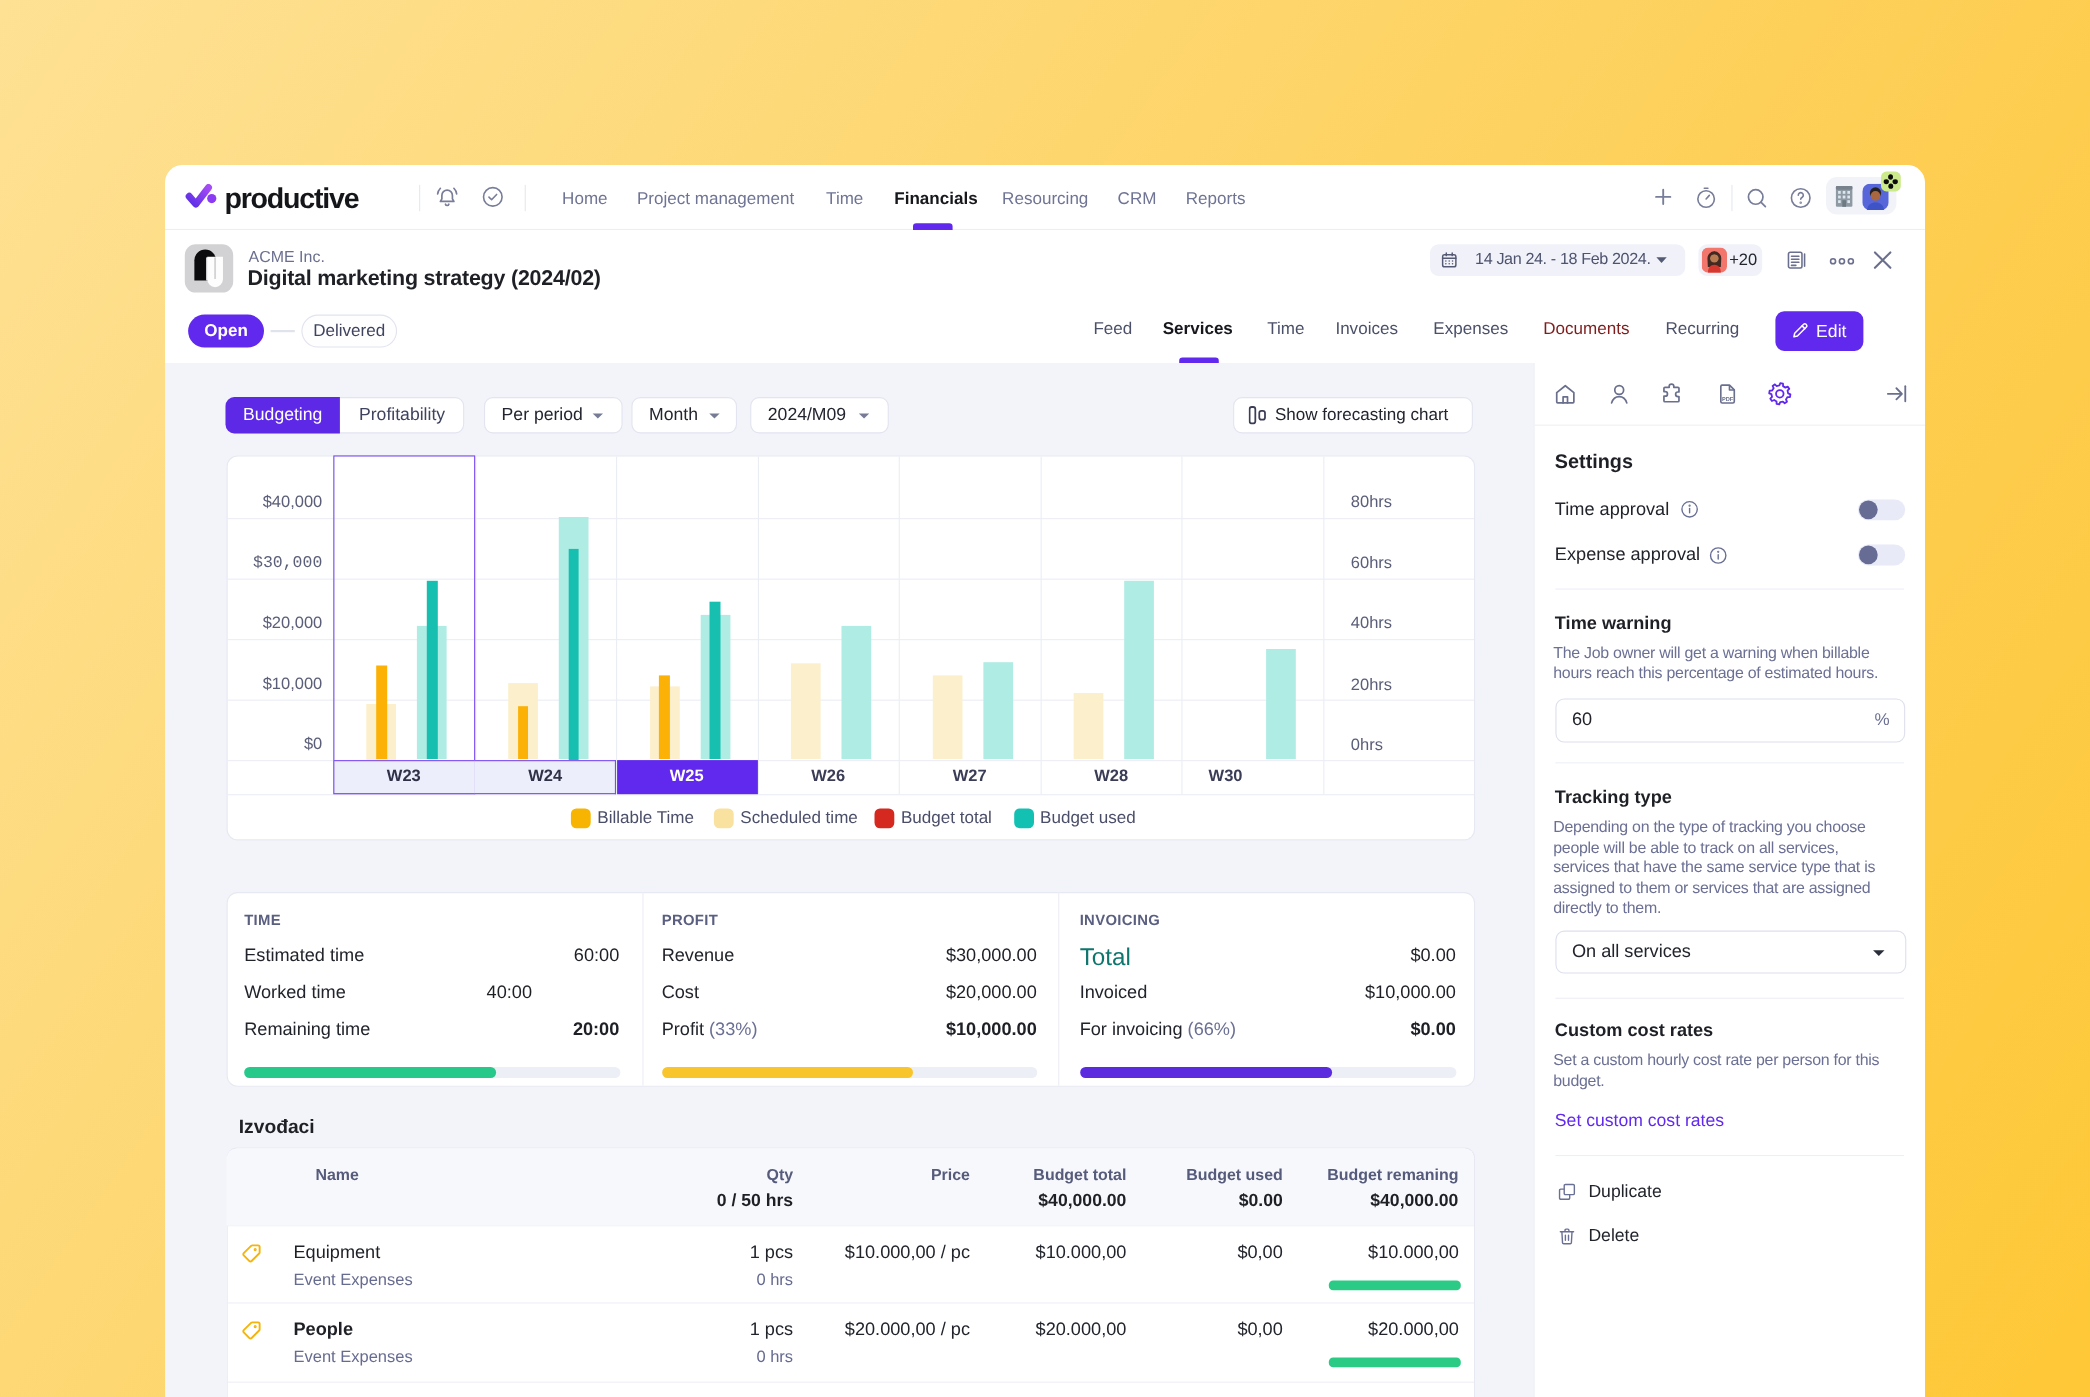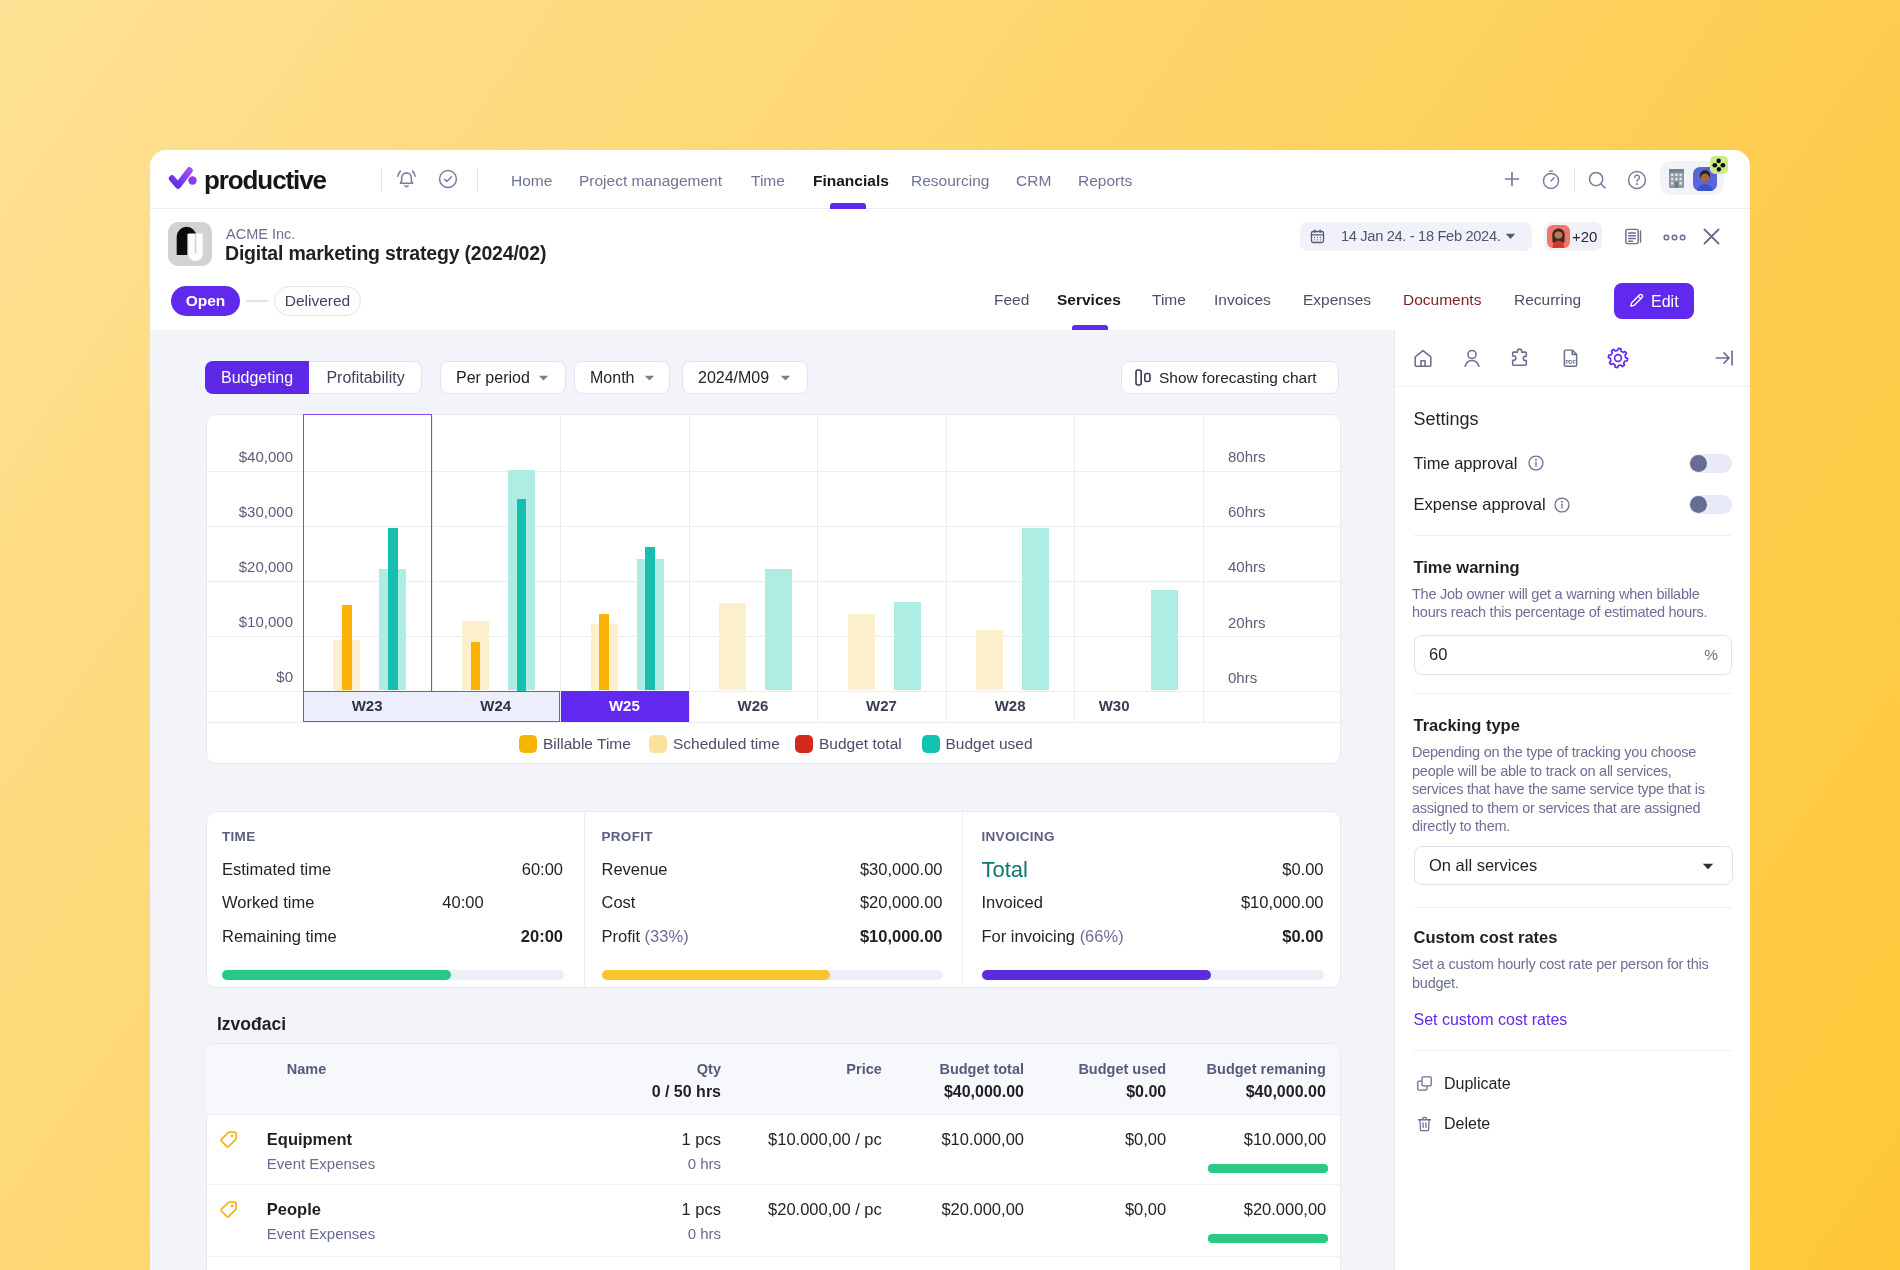--- a/index.html
+++ b/index.html
@@ -209,21 +209,21 @@
 <div class="a" style="left:206.5px; top:721.5px; width:1133px; height:1px; background:#EBEDF5;"></div>
 <div class="a" style="left:302.8px; top:414.5px; width:1px; height:307px; background:#EBEDF5;"></div>
 <div class="a" style="left:431.5px; top:414.5px; width:1px; height:307px; background:#EBEDF5;"></div>
 <div class="a" style="left:560px; top:414.5px; width:1px; height:307px; background:#EBEDF5;"></div>
 <div class="a" style="left:688.5px; top:414.5px; width:1px; height:307px; background:#EBEDF5;"></div>
 <div class="a" style="left:817px; top:414.5px; width:1px; height:307px; background:#EBEDF5;"></div>
 <div class="a" style="left:945.5px; top:414.5px; width:1px; height:307px; background:#EBEDF5;"></div>
 <div class="a" style="left:1074px; top:414.5px; width:1px; height:307px; background:#EBEDF5;"></div>
 <div class="a" style="left:1202.5px; top:414.5px; width:1px; height:307px; background:#EBEDF5;"></div>
 <div class="a t" style="left:193px; top:447px; width:100px; text-align:right; line-height:20px; font-size:15px; color:#5A5E78;">$40,000</div>
-<div class="a t" style="left:193px; top:502px; width:100px; text-align:right; line-height:20px; font-size:15px; color:#5A5E78;">$30,000</div>
+<div class="a t" style="left:193px; top:502px; width:100px; text-align:right; line-height:20px; font-size:15px; color:#5A5E78;font-family:Liberation Mono, monospace;">$30,000</div>
 <div class="a t" style="left:193px; top:557px; width:100px; text-align:right; line-height:20px; font-size:15px; color:#5A5E78;">$20,000</div>
 <div class="a t" style="left:193px; top:612px; width:100px; text-align:right; line-height:20px; font-size:15px; color:#5A5E78;">$10,000</div>
 <div class="a t" style="left:193px; top:667px; width:100px; text-align:right; line-height:20px; font-size:15px; color:#5A5E78;">$0</div>
 <div class="t" style="left:1228px; top:446.5px; line-height:20px; font-size:15px; color:#5A5E78;">80hrs</div>
 <div class="t" style="left:1228px; top:501.5px; line-height:20px; font-size:15px; color:#5A5E78;">60hrs</div>
 <div class="t" style="left:1228px; top:557px; line-height:20px; font-size:15px; color:#5A5E78;">40hrs</div>
 <div class="t" style="left:1228px; top:612.5px; line-height:20px; font-size:15px; color:#5A5E78;">20hrs</div>
 <div class="t" style="left:1228px; top:668px; line-height:20px; font-size:15px; color:#5A5E78;">0hrs</div>
 <div class="a" style="left:333.3px; top:639.5px; width:27px; height:51.0px; background:#FCEFCB;"></div>
 <div class="a" style="left:342.1px; top:605.3px; width:9.5px; height:85.2px; background:#FBB106;"></div>
@@ -304,21 +304,21 @@
 <div class="a t" style="left:986.2px; top:1058.5px; width:180px; text-align:right; line-height:20px; font-size:14.5px; font-weight:600; color:#565B7C;">Budget used</div>
 <div class="a t" style="left:1145.8px; top:1058.5px; width:180px; text-align:right; line-height:20px; font-size:14.5px; font-weight:600; color:#565B7C;">Budget remaning</div>
 <div class="a t" style="left:541px; top:1081px; width:180px; text-align:right; line-height:21px; font-size:16px; font-weight:700; color:#1E2026;">0 / 50 hrs</div>
 <div class="a t" style="left:844px; top:1081px; width:180px; text-align:right; line-height:21px; font-size:16px; font-weight:700; color:#1E2026;">$40,000.00</div>
 <div class="a t" style="left:986.2px; top:1081px; width:180px; text-align:right; line-height:21px; font-size:16px; font-weight:700; color:#1E2026;">$0.00</div>
 <div class="a t" style="left:1145.8px; top:1081px; width:180px; text-align:right; line-height:21px; font-size:16px; font-weight:700; color:#1E2026;">$40,000.00</div>
 <svg class="a" style="left:218px; top:1129.0px;" width="21" height="21" viewBox="0 0 24 24" fill="none" stroke="#F5B40B" stroke-width="2" stroke-linecap="round" stroke-linejoin="round">
 <path d="M13.2 3.6H19a1.6 1.6 0 0 1 1.6 1.6V11a1.6 1.6 0 0 1-.5 1.1l-7.8 7.8a1.6 1.6 0 0 1-2.3 0L4.1 14a1.6 1.6 0 0 1 0-2.3L12 3.9a1.6 1.6 0 0 1 1.2-.3z"></path>
 <circle cx="16" cy="8" r="0.6" fill="#F5B40B"></circle>
 </svg>
-<div class="t" style="left:266.8px; top:1128.5px; line-height:21px; font-size:16.5px; font-weight:700; color:#1E2026;">Equipment</div>
+<div class="t" style="left:266.8px; top:1128.5px; line-height:21px; font-size:16.5px; font-weight:400; color:#1E2026;">Equipment</div>
 <div class="t" style="left:266.8px; top:1153.5px; line-height:20px; font-size:15px; color:#666B90;">Event Expenses</div>
 <div class="a t" style="left:571px; top:1128.5px; width:150px; text-align:right; line-height:21px; font-size:16.5px; color:#22242C;">1 pcs</div>
 <div class="a t" style="left:571px; top:1153.5px; width:150px; text-align:right; line-height:20px; font-size:15px; color:#666B90;">0 hrs</div>
 <div class="a t" style="left:681.8px; top:1128.5px; width:200px; text-align:right; line-height:21px; font-size:16.5px; color:#22242C;">$10.000,00 / pc</div>
 <div class="a t" style="left:844px; top:1128.5px; width:180px; text-align:right; line-height:21px; font-size:16.5px; color:#22242C;">$10.000,00</div>
 <div class="a t" style="left:1006.2px; top:1128.5px; width:160px; text-align:right; line-height:21px; font-size:16.5px; color:#22242C;">$0,00</div>
 <div class="a t" style="left:1146.3px; top:1128.5px; width:180px; text-align:right; line-height:21px; font-size:16.5px; color:#22242C;">$10.000,00</div>
 <div class="a" style="left:1207.7px; top:1164px; width:119.9px; height:8.5px; border-radius:4px; background:#2BCB85;"></div>
 <div class="a" style="left:206px; top:1184.3px; width:1134px; height:1px; background:#EEF0F6;"></div>
 <svg class="a" style="left:218px; top:1199.0px;" width="21" height="21" viewBox="0 0 24 24" fill="none" stroke="#F5B40B" stroke-width="2" stroke-linecap="round" stroke-linejoin="round">
@@ -361,21 +361,21 @@
 <svg class="a" style="left:1607px; top:347px;" width="22" height="22" viewBox="0 0 20 20" fill="none" stroke="#6129ED" stroke-width="1.5" stroke-linejoin="round">
   <path d="M10.41 1.21 L12.65 1.61 L12.69 3.65 L14.64 4.9 L16.51 4.08 L17.81 5.94 L16.4 7.41 L16.89 9.67 L18.79 10.41 L18.39 12.65 L16.35 12.69 L15.1 14.64 L15.92 16.51 L14.06 17.81 L12.59 16.4 L10.33 16.89 L9.59 18.79 L7.35 18.39 L7.31 16.35 L5.36 15.1 L3.49 15.92 L2.19 14.06 L3.6 12.59 L3.11 10.33 L1.21 9.59 L1.61 7.35 L3.65 7.31 L4.9 5.36 L4.08 3.49 L5.94 2.19 L7.41 3.6 L9.67 3.11 Z"></path>
   <circle cx="10" cy="10" r="3.1"></circle>
 </svg>
 
 <svg class="a" style="left:1713px; top:347px;" width="22" height="22" viewBox="0 0 24 24" fill="none" stroke="#6A6F8E" stroke-width="1.8" stroke-linecap="round" stroke-linejoin="round">
   <path d="M3.5 12h13M12 6.5l5.5 5.5-5.5 5.5"></path>
   <path d="M20.8 4.5v15"></path>
 </svg>
 
-<div class="t" style="left:1413.5px; top:408px; line-height:22px; font-size:18px; font-weight:400; color:#1E2026;">Settings</div>
+<div class="t" style="left:1413.5px; top:408px; line-height:22px; font-size:18px; font-weight:700; color:#1E2026;">Settings</div>
 
 <div class="t" style="left:1413.5px; top:452.5px; line-height:21px; font-size:16.5px; color:#22242C;">Time approval</div>
 <svg class="a" style="left:1527px; top:454px;" width="18" height="18" viewBox="0 0 24 24" fill="none" stroke="#6A7095" stroke-width="1.7" stroke-linecap="round">
   <circle cx="12" cy="12" r="9.3"></circle>
   <path d="M12 11v5.2"></path>
     <circle cx="12" cy="7.6" r="0.5" fill="#6A7095"></circle>
 </svg>
 <div class="a" style="left:1688.5px; top:453.5px; width:43.5px; height:19px; border-radius:10px; background:#E8EAF8;"></div>
 <div class="a" style="left:1689.5px; top:454.5px; width:17px; height:17px; border-radius:50%; background:#666C93;"></div>
 

